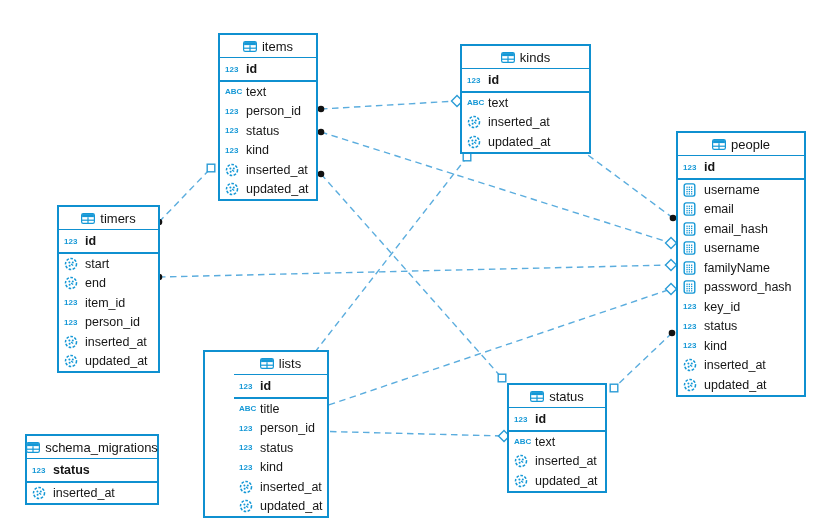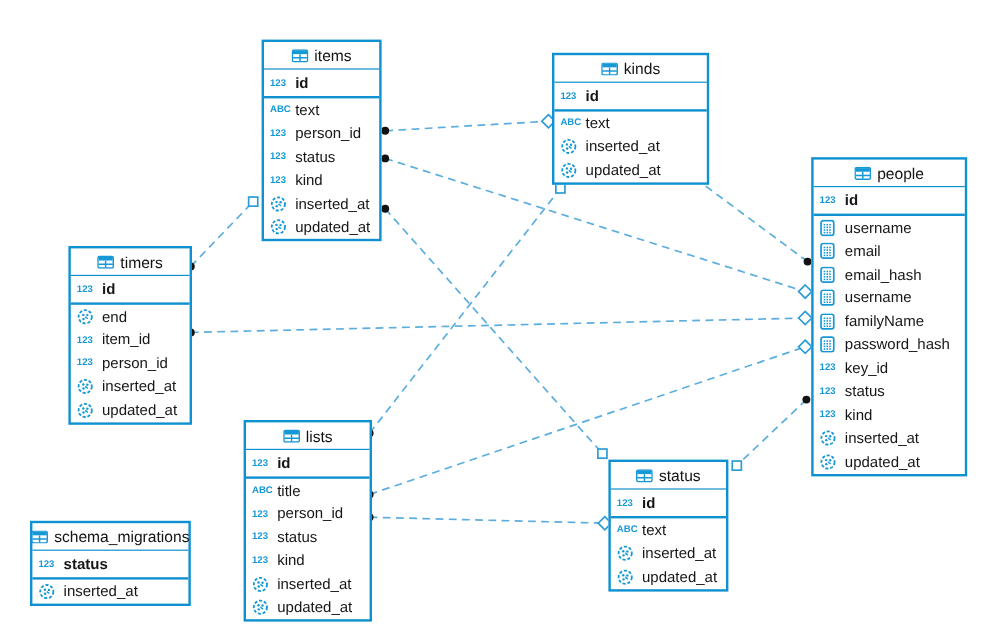--- a/index.html
+++ b/index.html
@@ -109,20 +109,32 @@
         <div class="row">
           <span class="glyph">
             <svg width="14" height="14" viewBox="0 0 14 14">
               <circle cx="7" cy="7" r="5.5" fill="none" stroke="#1598d6" stroke-width="1.5" stroke-dasharray="2.6 1.5"></circle>
               <circle cx="5.4" cy="5.4" r="1" fill="#1598d6"></circle>
               <circle cx="8.8" cy="5.6" r="1" fill="#1598d6"></circle>
               <circle cx="5.6" cy="8.8" r="1" fill="#1598d6"></circle>
               <path d="M7,7 L9.2,8.6" stroke="#1598d6" stroke-width="1.2" fill="none"></path>
             </svg>
           </span>
+          <span class="col-label">start</span>
+        </div>
+        <div class="row">
+          <span class="glyph">
+            <svg width="14" height="14" viewBox="0 0 14 14">
+              <circle cx="7" cy="7" r="5.5" fill="none" stroke="#1598d6" stroke-width="1.5" stroke-dasharray="2.6 1.5"></circle>
+              <circle cx="5.4" cy="5.4" r="1" fill="#1598d6"></circle>
+              <circle cx="8.8" cy="5.6" r="1" fill="#1598d6"></circle>
+              <circle cx="5.6" cy="8.8" r="1" fill="#1598d6"></circle>
+              <path d="M7,7 L9.2,8.6" stroke="#1598d6" stroke-width="1.2" fill="none"></path>
+            </svg>
+          </span>
           <span class="col-label">end</span>
         </div>
         <div class="row">
           <span class="type-label">123</span>
           <span class="col-label">item_id</span>
         </div>
         <div class="row">
           <span class="type-label">123</span>
           <span class="col-label">person_id</span>
         </div>
@@ -432,21 +444,21 @@
               <circle cx="5.4" cy="5.4" r="1" fill="#1598d6"></circle>
               <circle cx="8.8" cy="5.6" r="1" fill="#1598d6"></circle>
               <circle cx="5.6" cy="8.8" r="1" fill="#1598d6"></circle>
               <path d="M7,7 L9.2,8.6" stroke="#1598d6" stroke-width="1.2" fill="none"></path>
             </svg>
           </span>
           <span class="col-label">updated_at</span>
         </div>
       </div>
     </div>
-    <div class="entity" style="left: 203px; top: 350px; width: 107px;">
+    <div class="entity" style="left: 203px; top: 350px; width: 126px; padding-left: 29px;">
       <div class="entity-header">
         <span class="glyph" style="flex: 0 0 14px; width: 14px;">
           <svg width="14" height="11" viewBox="0 0 14 11">
             <rect x="0.6" y="0.6" width="12.8" height="9.8" rx="1.6" fill="#ffffff" stroke="#1598d6" stroke-width="1.2"></rect>
             <rect x="1.1" y="1.1" width="11.8" height="3" fill="#1598d6"></rect>
             <line x1="7" y1="4.2" x2="7" y2="10" stroke="#1598d6" stroke-width="1.2"></line>
             <line x1="1" y1="7.2" x2="13" y2="7.2" stroke="#1598d6" stroke-width="1.2"></line>
           </svg>
         </span>
         <span class="tname">lists</span>

